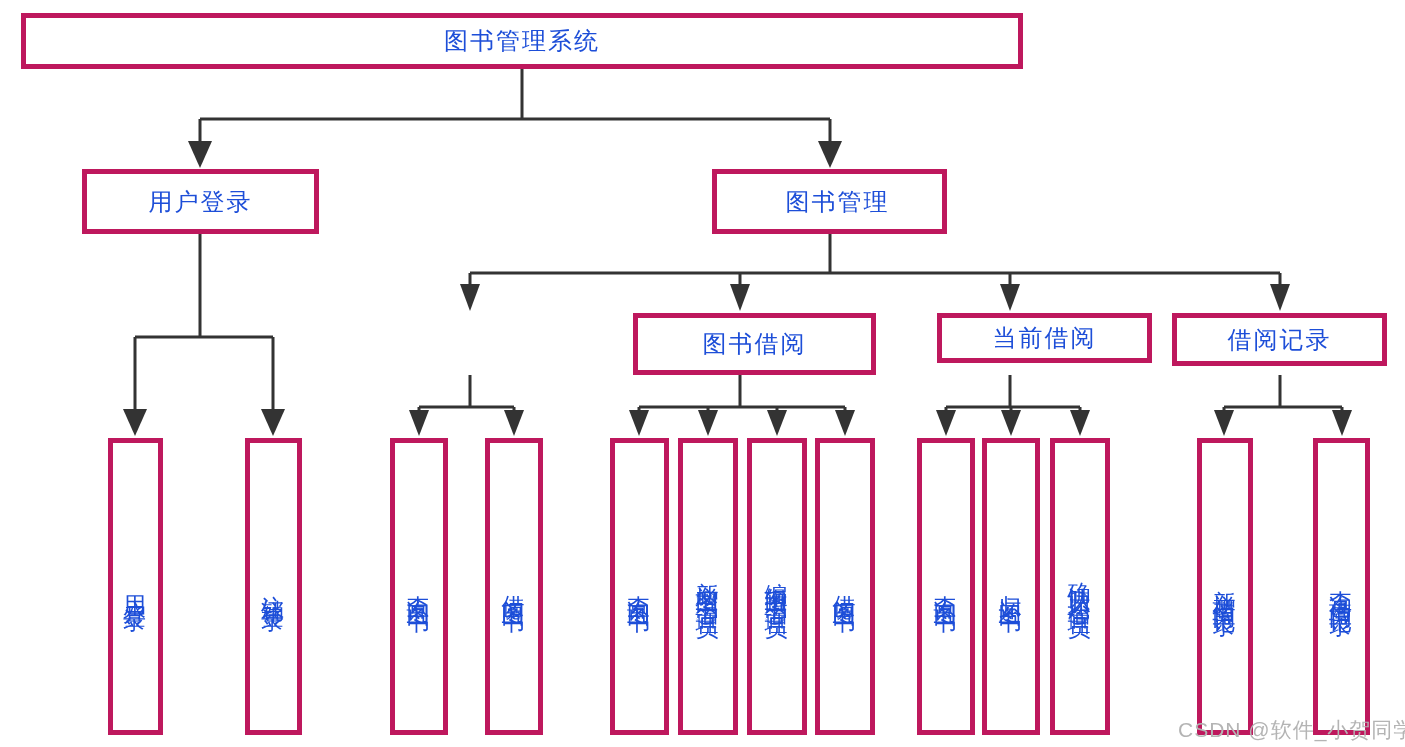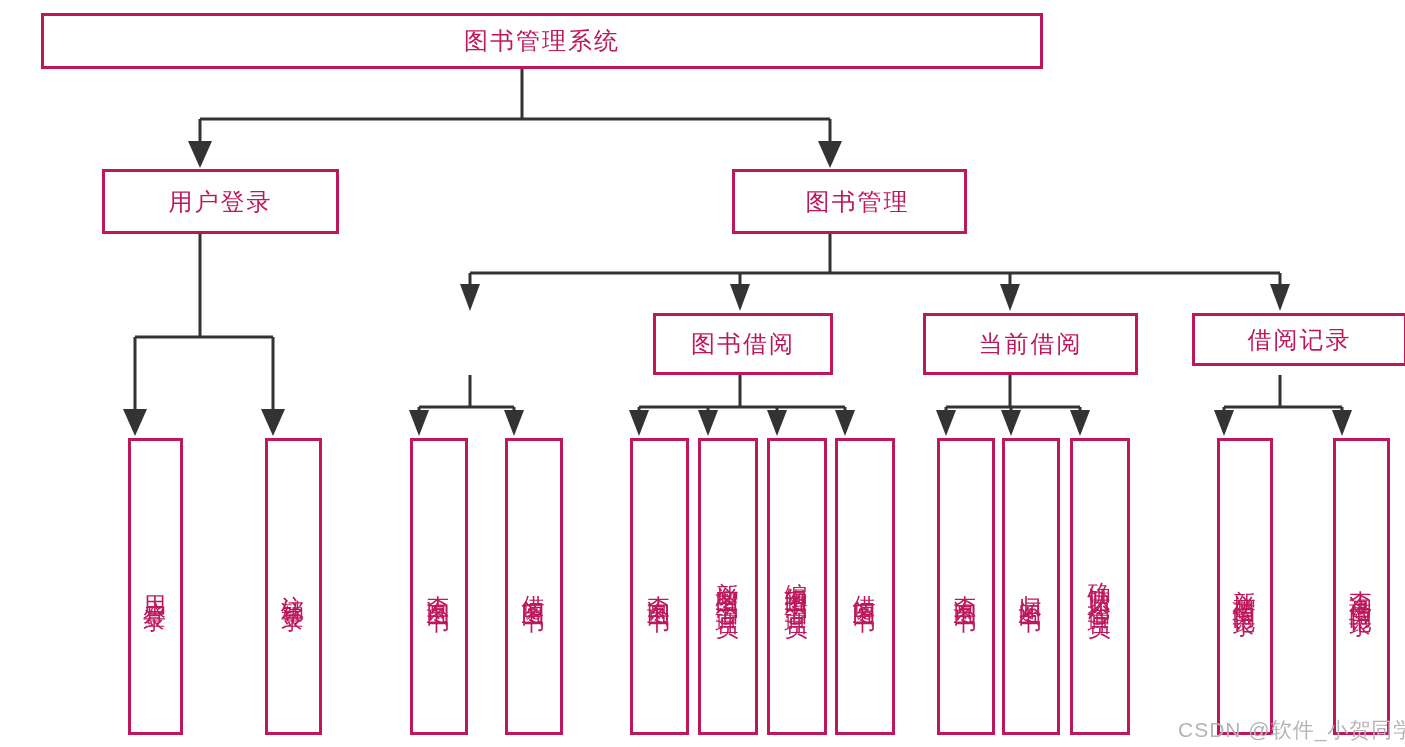--- a/index.html
+++ b/index.html
@@ -14,30 +14,29 @@
   .connectors {
     position: absolute;
     left: 0; top: 0;
     width: 1405px; height: 747px;
     z-index: 1;
   }
   .node {
     position: absolute;
     box-sizing: border-box;
     background: #ffffff;
-    border: 3px solid #be185d;
+    border: 5px solid #be185d;
     display: flex;
     align-items: center;
     justify-content: center;
     font-size: 24px;
-    color: #be185d;
+    color: #1d4ed8;
     letter-spacing: 2px;
     z-index: 2;
     white-space: nowrap;
-    margin-left: 20px;
   }
   .node.root { font-size: 24px; }
   .node.vertical {
     writing-mode: vertical-rl;
     text-orientation: mixed;
     font-size: 23px;
     letter-spacing: 5px;
     white-space: normal;
   }
   .watermark {
@@ -101,22 +100,22 @@
       <polygon points="1214,410 1234,410 1224,436"></polygon>
       <polygon points="1332,410 1352,410 1342,436"></polygon>
     </g>
   </svg>
 
   <div class="node root" style="left:21px; top:13px; width:1002px; height:56px;">图书管理系统</div>
 
   <div class="node" style="left:82px; top:169px; width:237px; height:65px;">用户登录</div>
   <div class="node" style="left:712px; top:169px; width:235px; height:65px;padding-left:16px;">图书管理</div>
 
-  <div class="node" style="left:633px; top:313px; width:180px; height:62px;">图书借阅</div>
-  <div class="node" style="left:903px; top:313px; width:215px; height:62px;">当前借阅</div>
+  <div class="node" style="left:633px; top:313px; width:243px; height:62px;">图书借阅</div>
+  <div class="node" style="left:937px; top:313px; width:215px; height:50px;">当前借阅</div>
   <div class="node" style="left:1172px; top:313px; width:215px; height:53px;">借阅记录</div>
 
   <div class="node vertical" style="left:108px; top:438px; width:55px; height:297px;">用户登录</div>
   <div class="node vertical" style="left:245px; top:438px; width:57px; height:297px;">注销登录</div>
 
   <div class="node vertical" style="left:390px; top:438px; width:58px; height:297px;">查询图书</div>
   <div class="node vertical" style="left:485px; top:438px; width:58px; height:297px;">借阅图书</div>
 
   <div class="node vertical" style="left:610px; top:438px; width:59px; height:297px;">查询图书</div>
   <div class="node vertical" style="left:678px; top:438px; width:60px; height:297px;">新增图书（管理员）</div>

